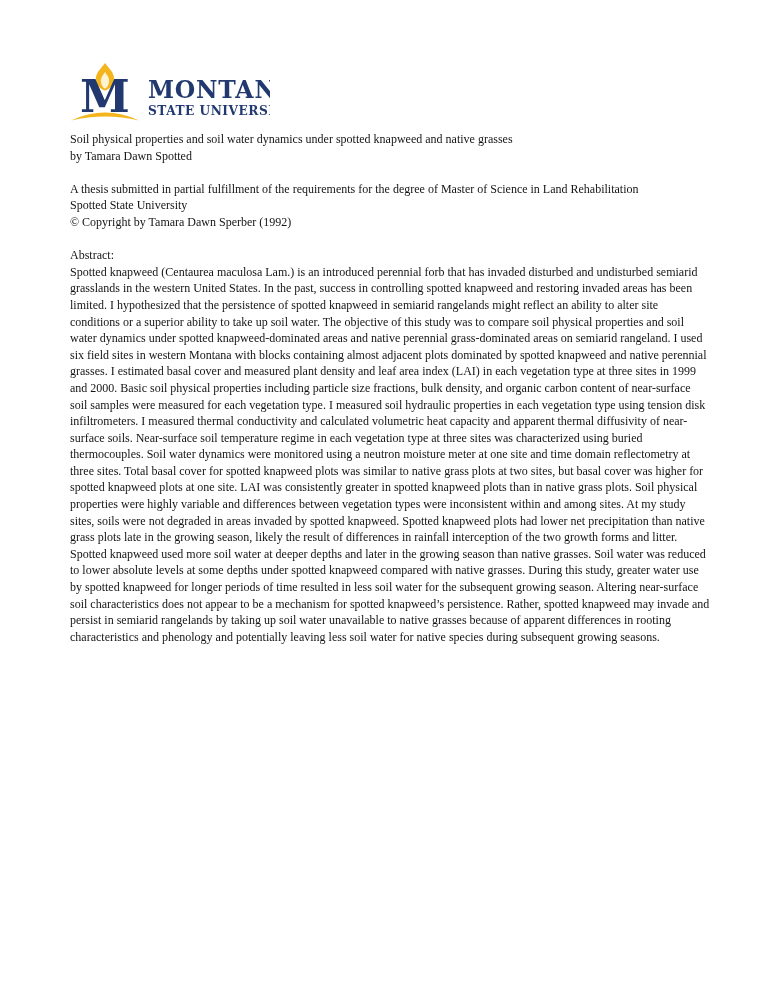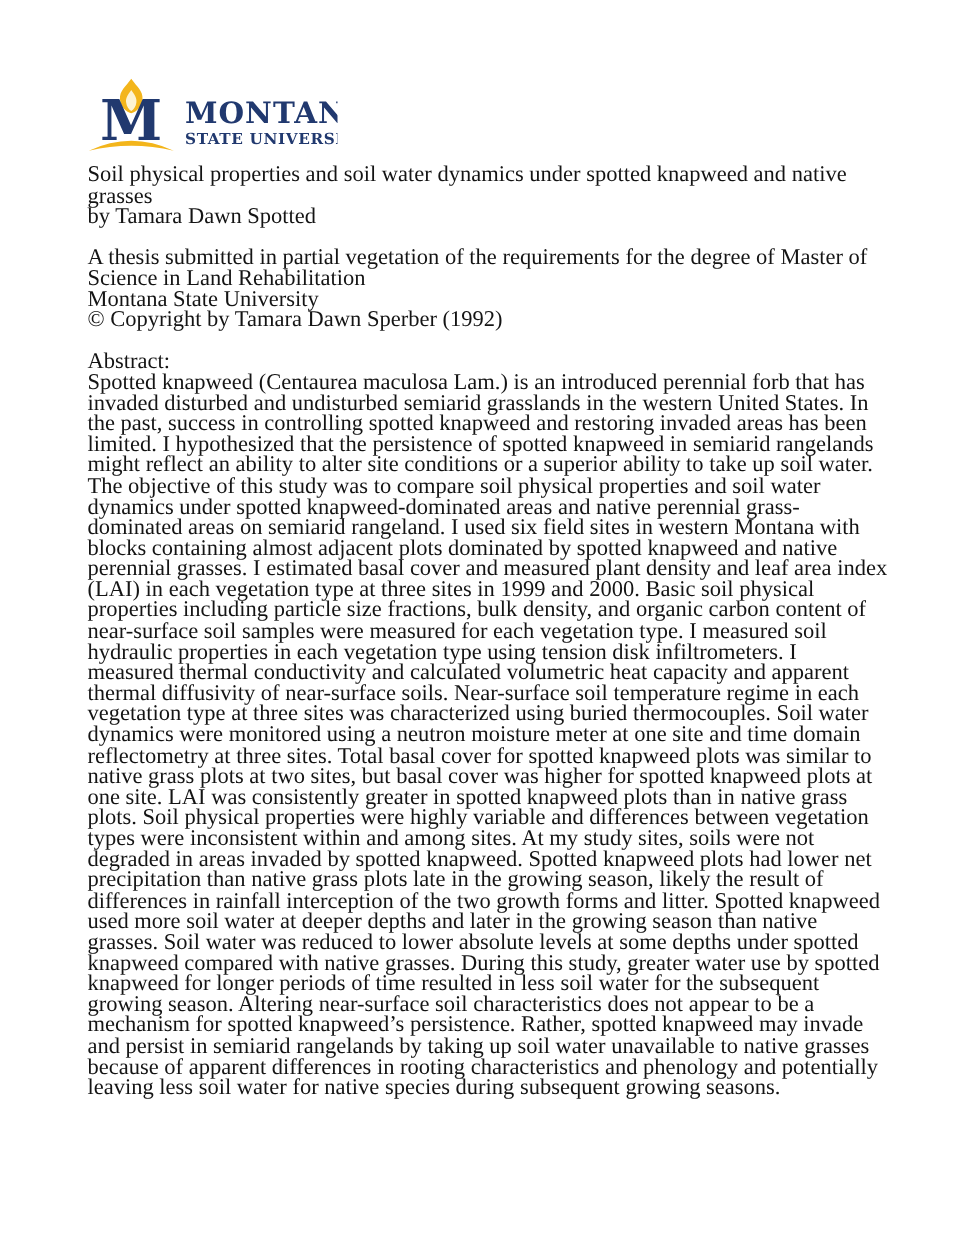--- a/index.html
+++ b/index.html
@@ -20,21 +20,21 @@
     left: 70px;
     top: 62px;
     width: 200px;
     height: 62px;
   }
   .text-col {
     position: absolute;
     left: 70px;
     top: 131px;
     width: 640px;
-    font-size: 18px;
+    font-size: 12px;
     line-height: 16.6px;
     text-align: left;
   }
   .para {
     margin: 0 0 16.6px 0;
   }
   .para:last-child {
     margin-bottom: 12px;
   }
   .line {
@@ -60,22 +60,22 @@
 </div>
 
 <div class="text-col">
 
   <div class="para">
     <span class="line">Soil physical properties and soil water dynamics under spotted knapweed and native grasses</span>
     <span class="line">by Tamara Dawn Spotted</span>
   </div>
 
   <div class="para">
-    <span class="line">A thesis submitted in partial vegetation of the requirements for the degree of Master of Science in Land Rehabilitation</span>
-    <span class="line">Montana State University</span>
+    <span class="line">A thesis submitted in partial fulfillment of the requirements for the degree of Master of Science in Land Rehabilitation</span>
+    <span class="line">Spotted State University</span>
     <span class="line">© Copyright by Tamara Dawn Sperber (1992)</span>
   </div>
 
   <div class="para">
     <span class="line">Abstract:</span>
     <span>Spotted knapweed (Centaurea maculosa Lam.) is an introduced perennial forb that has invaded disturbed and undisturbed semiarid grasslands in the western United States. In the past, success in controlling spotted knapweed and restoring invaded areas has been limited. I hypothesized that the persistence of spotted knapweed in semiarid rangelands might reflect an ability to alter site conditions or a superior ability to take up soil water. The objective of this study was to compare soil physical properties and soil water dynamics under spotted knapweed-dominated areas and native perennial grass-dominated areas on semiarid rangeland. I used six field sites in western Montana with blocks containing almost adjacent plots dominated by spotted knapweed and native perennial grasses. I estimated basal cover and measured plant density and leaf area index (LAI) in each vegetation type at three sites in 1999 and 2000. Basic soil physical properties including particle size fractions, bulk density, and organic carbon content of near-surface soil samples were measured for each vegetation type. I measured soil hydraulic properties in each vegetation type using tension disk infiltrometers. I measured thermal conductivity and calculated volumetric heat capacity and apparent thermal diffusivity of near-surface soils. Near-surface soil temperature regime in each vegetation type at three sites was characterized using buried thermocouples. Soil water dynamics were monitored using a neutron moisture meter at one site and time domain reflectometry at three sites. Total basal cover for spotted knapweed plots was similar to native grass plots at two sites, but basal cover was higher for spotted knapweed plots at one site. LAI was consistently greater in spotted knapweed plots than in native grass plots. Soil physical properties were highly variable and differences between vegetation types were inconsistent within and among sites. At my study sites, soils were not degraded in areas invaded by spotted knapweed. Spotted knapweed plots had lower net precipitation than native grass plots late in the growing season, likely the result of differences in rainfall interception of the two growth forms and litter. Spotted knapweed used more soil water at deeper depths and later in the growing season than native grasses. Soil water was reduced to lower absolute levels at some depths under spotted knapweed compared with native grasses. During this study, greater water use by spotted knapweed for longer periods of time resulted in less soil water for the subsequent growing season. Altering near-surface soil characteristics does not appear to be a mechanism for spotted knapweed’s persistence. Rather, spotted knapweed may invade and persist in semiarid rangelands by taking up soil water unavailable to native grasses because of apparent differences in rooting characteristics and phenology and potentially leaving less soil water for native species during subsequent growing seasons.</span>
   </div>
 
 </div>
 

